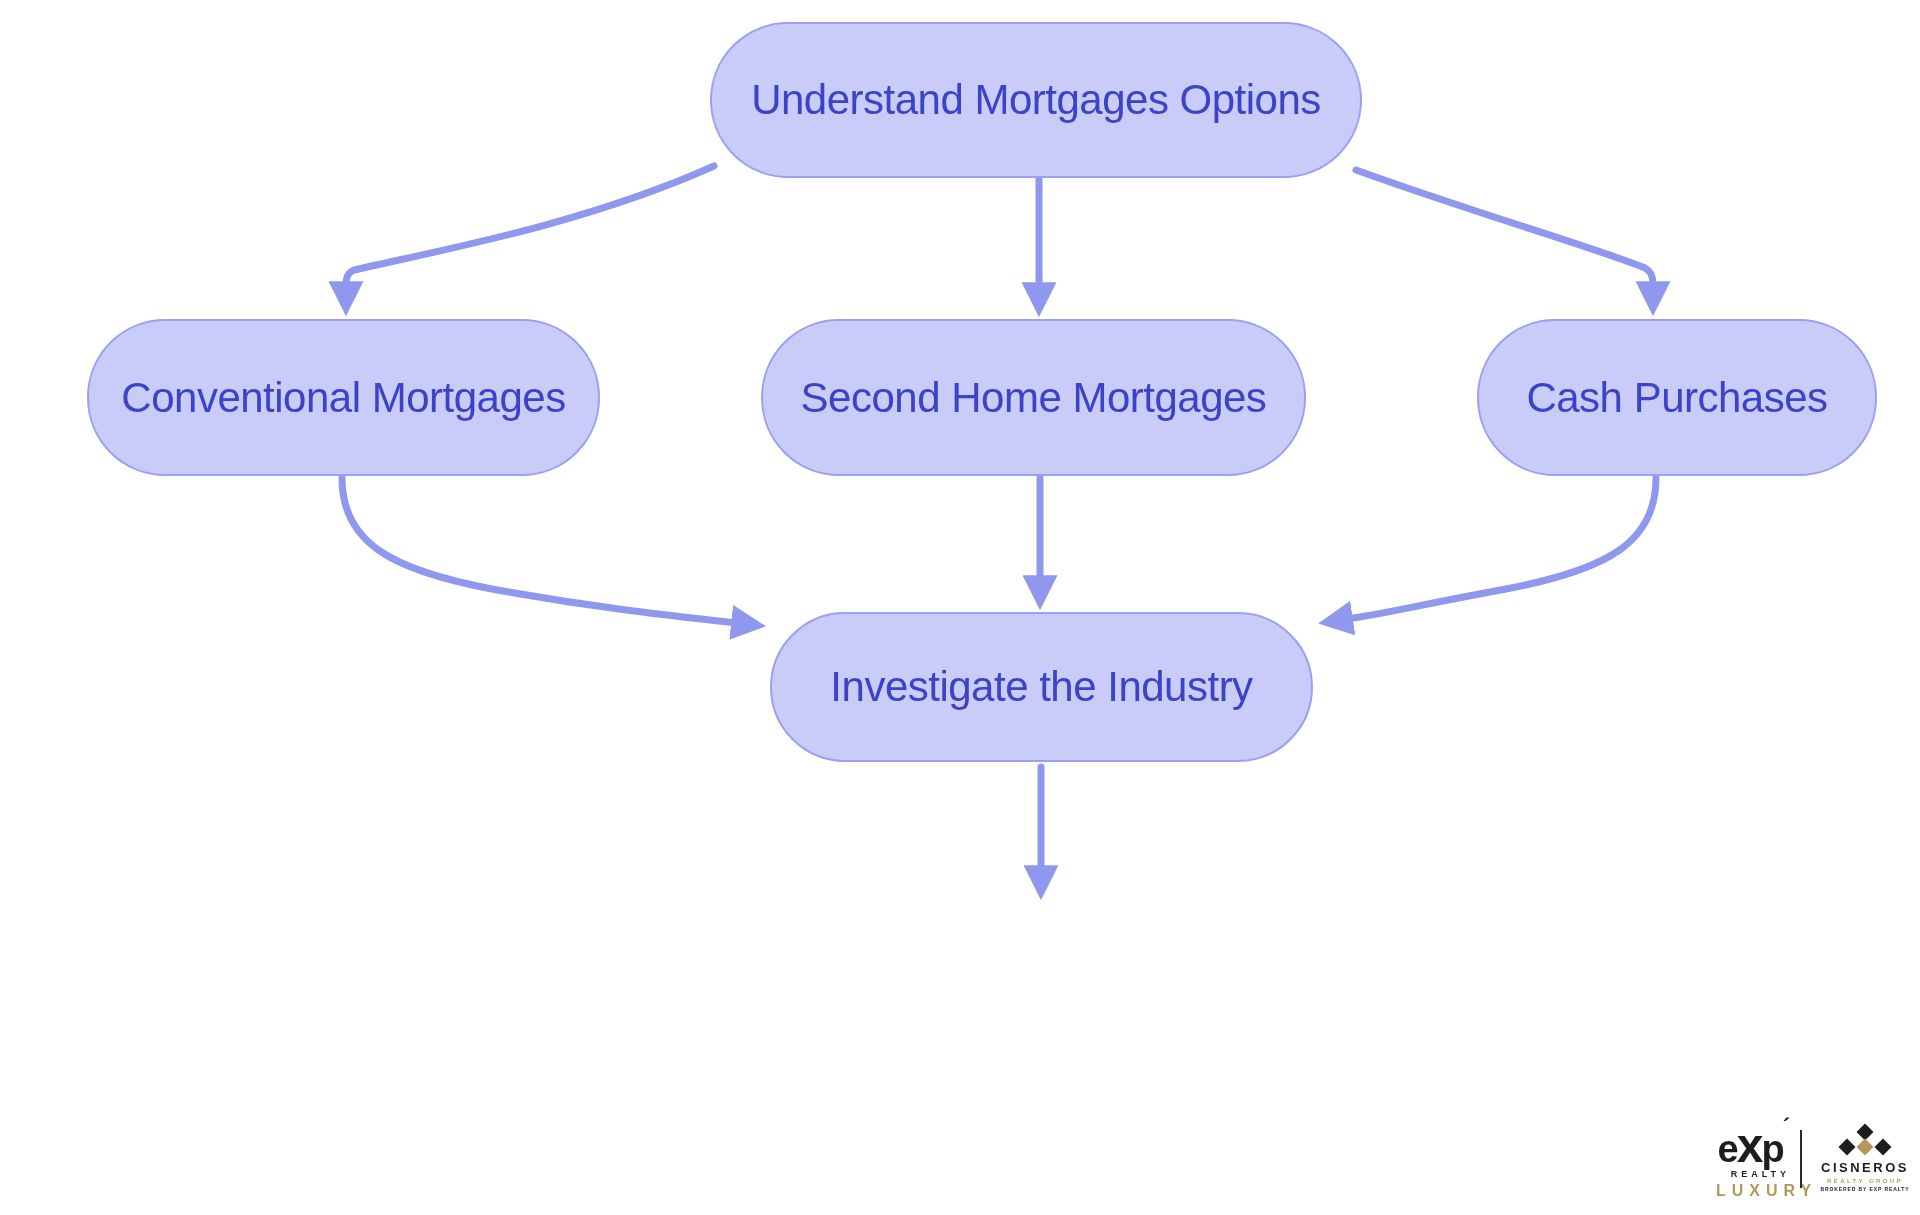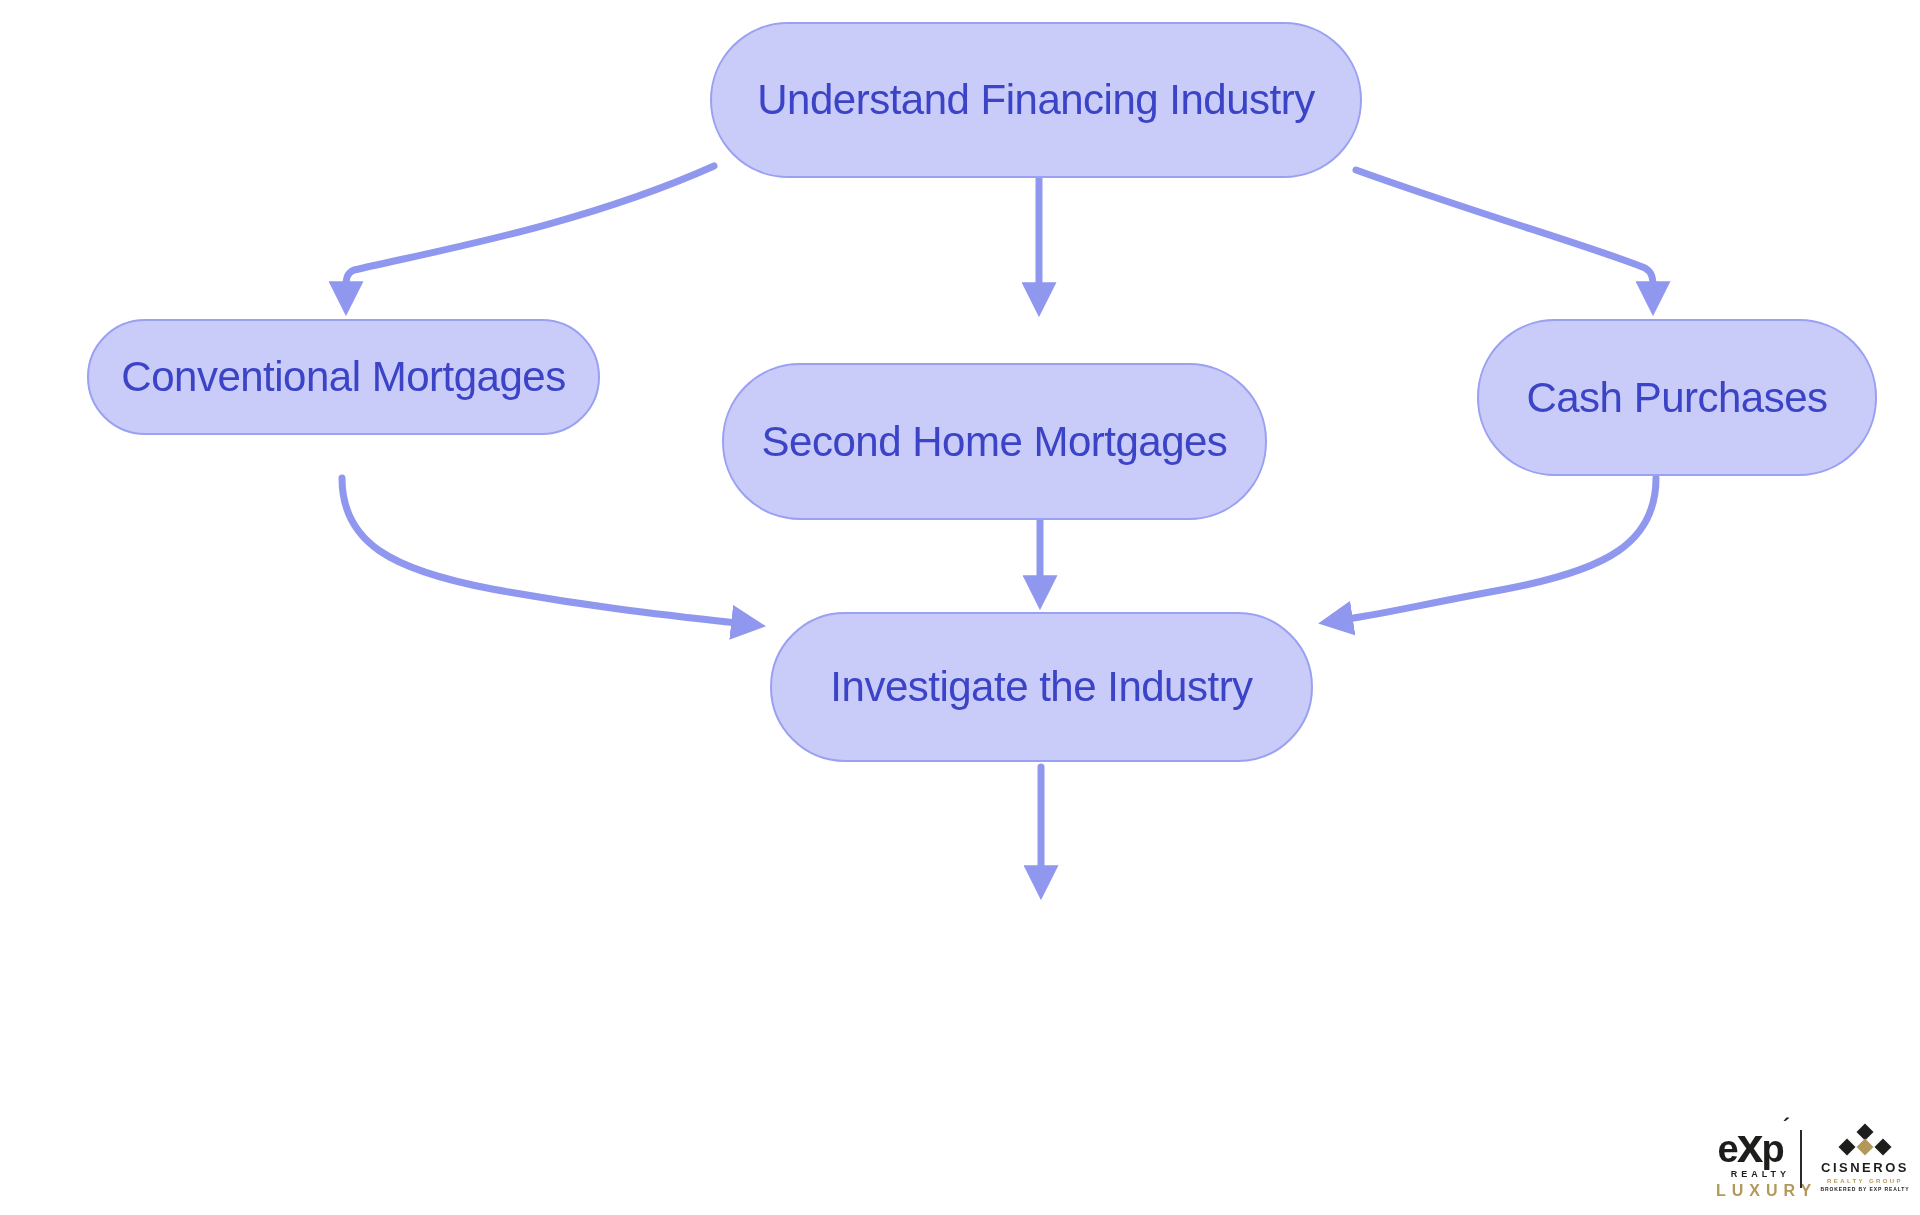--- a/index.html
+++ b/index.html
@@ -143,25 +143,25 @@
 
     <path class="edge" marker-end="url(#arrowhead)" d="M 714 166 C 580 226 430 252 354 270 C 347 273 346 278 346 287"></path>
     <path class="edge" marker-end="url(#arrowhead)" d="M 1039 179 L 1039 288"></path>
     <path class="edge" marker-end="url(#arrowhead)" d="M 1356 170 C 1478 214 1596 248 1645 268 C 1652 272 1653 278 1653 287"></path>
     <path class="edge" marker-end="url(#arrowhead)" d="M 342 478 C 342 543 392 570 492 589 C 585 606 655 614 737 623"></path>
     <path class="edge" marker-end="url(#arrowhead)" d="M 1040 478 L 1040 581"></path>
     <path class="edge" marker-end="url(#arrowhead)" d="M 1656 478 C 1656 543 1606 570 1506 589 C 1419 605 1393 612 1347 619"></path>
     <path class="edge" marker-end="url(#arrowhead)" d="M 1041 767 L 1041 871"></path>
   </svg>
 
-  <div class="node" style="left:710px; top:22px; width:652px; height:156px;">Understand Financing Industry</div>
+  <div class="node" style="left:710px; top:22px; width:652px; height:156px;">Understand Mortgages Options</div>
 
-  <div class="node" style="left:87px; top:319px; width:513px; height:116px;">Conventional Mortgages</div>
+  <div class="node" style="left:87px; top:319px; width:513px; height:157px;">Conventional Mortgages</div>
 
-  <div class="node" style="left:722px; top:319px; width:545px; height:157px;margin-top:44px;">Second Home Mortgages</div>
+  <div class="node" style="left:761px; top:319px; width:545px; height:157px;">Second Home Mortgages</div>
 
   <div class="node" style="left:1477px; top:319px; width:400px; height:157px;">Cash Purchases</div>
 
   <div class="node" style="left:770px; top:612px; width:543px; height:150px;">Investigate the Industry</div>
 
 
   <div class="logo-wrap">
 
     <div class="exp-logo">
       <div class="exp-word"><span>e</span><span class="exp-x">x</span><span>p</span><span class="exp-accent">´</span></div>

